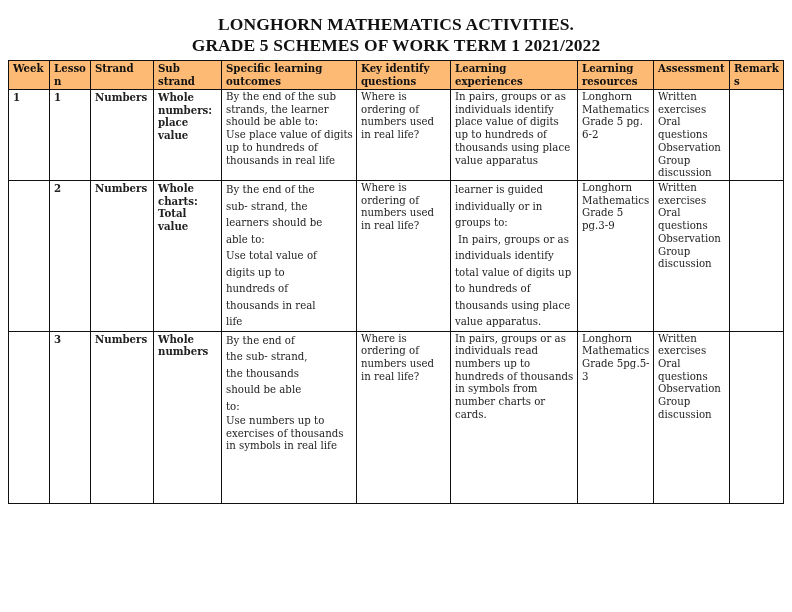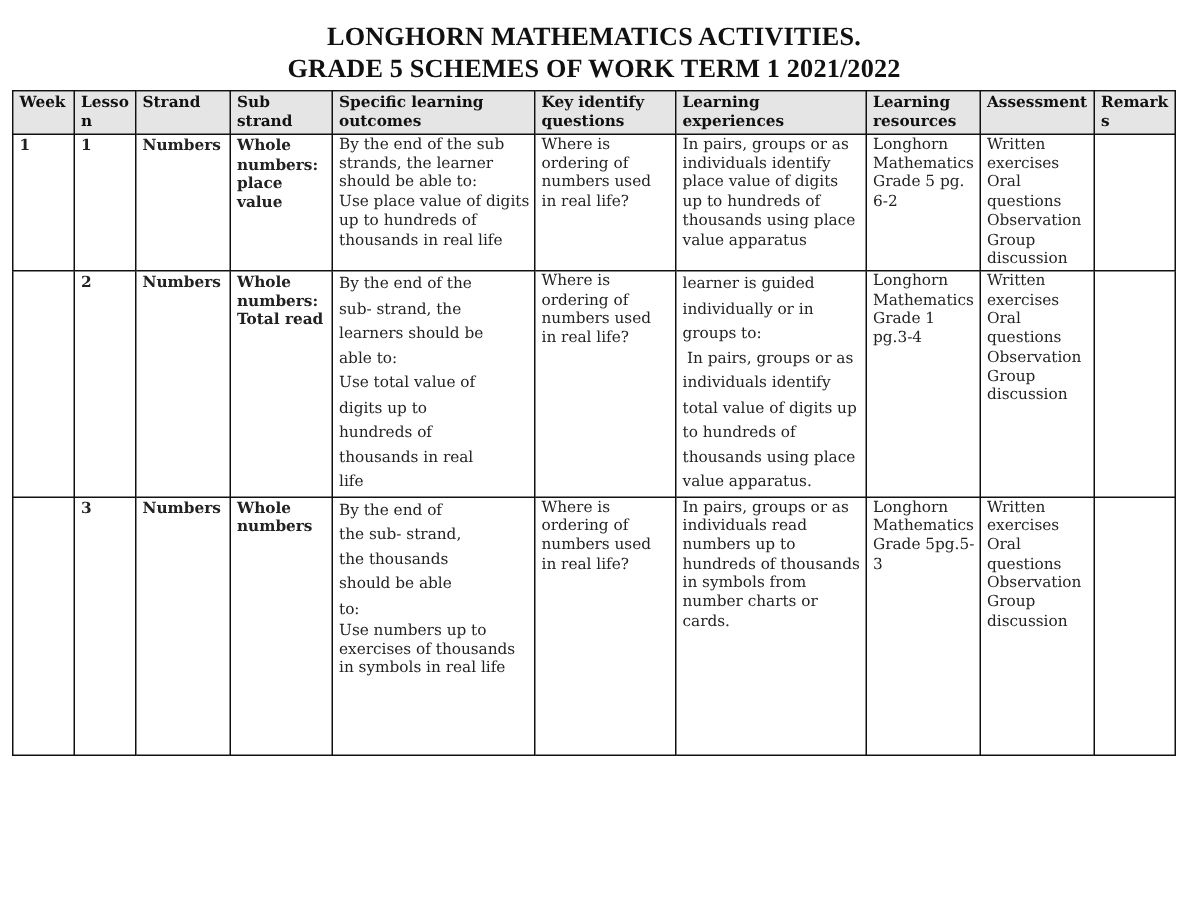--- a/index.html
+++ b/index.html
@@ -2,21 +2,21 @@
 <html><head>
   <meta charset="utf-8">
   <style>
     html, body { margin: 0; padding: 0; background: #ffffff; }
     body { width: 792px; height: 612px; position: relative; overflow: hidden; font-family: "DejaVu Serif", "Liberation Serif", serif; color: #222; }
     .title { position: absolute; left: 0; width: 792px; text-align: center; font-family: "Liberation Serif", "DejaVu Serif", serif; font-weight: bold; font-size: 17.5px; color: #111; letter-spacing: 0.1px; }
     .title1 { top: 14px; }
     .title2 { top: 35px; }
     table.sow { position: absolute; left: 8px; top: 60px; border-collapse: collapse; table-layout: fixed; width: 775px; }
     table.sow th, table.sow td { border: 1.3px solid #111; vertical-align: top; text-align: left; padding: 1px 3px 0 4px; font-size: 10.2px; line-height: 12.7px; overflow: hidden; word-wrap: break-word; }
-    table.sow th { background: #e5e5e5; color: #111; font-weight: bold; height: 27px; font-size: 10.2px; line-height: 12.5px; }
+    table.sow th { background: #fdba74; color: #111; font-weight: bold; height: 27px; font-size: 10.2px; line-height: 12.5px; }
     td.bold { font-weight: bold; }
     td.loose { line-height: 16.2px; }
     .row1 td { height: 89px; }
     .row2 td { height: 136px; }
     .row3 td { height: 170px; }
     .line { display: block; }
     .line-loose { display: block; line-height: 16.5px; }
   </style>
 </head>
 <body>
@@ -73,31 +73,31 @@
         <span class="line">Observation</span>
         <span class="line">Group discussion</span>
       </td>
       <td></td>
     </tr>
 
     <tr class="row2">
       <td class="bold"></td>
       <td class="bold">2</td>
       <td class="bold">Numbers</td>
-      <td class="bold loose">Whole numbers: Total read</td>
+      <td class="bold loose">Whole charts: Total value</td>
       <td class="loose" style="padding-right:28px;">
         <span class="line-loose">By the end of the sub- strand, the learners should be able to:</span>
         <span class="line-loose">Use total value of digits up to hundreds of thousands in real life</span>
       </td>
       <td>Where is ordering of numbers used in real life?</td>
       <td class="loose">
         <span class="line-loose" style="padding-right:14px;">learner is guided individually or in groups to:</span>
         <span class="line-loose" style="text-indent:3px;">In pairs, groups or as individuals identify total value of digits up to hundreds of thousands using place value apparatus.</span>
       </td>
-      <td>Longhorn Mathematics Grade 1 pg.3-4</td>
+      <td>Longhorn Mathematics Grade 5 pg.3-9</td>
       <td>
         <span class="line">Written exercises</span>
         <span class="line">Oral questions</span>
         <span class="line">Observation</span>
         <span class="line">Group discussion</span>
       </td>
       <td></td>
     </tr>
 
     <tr class="row3">

